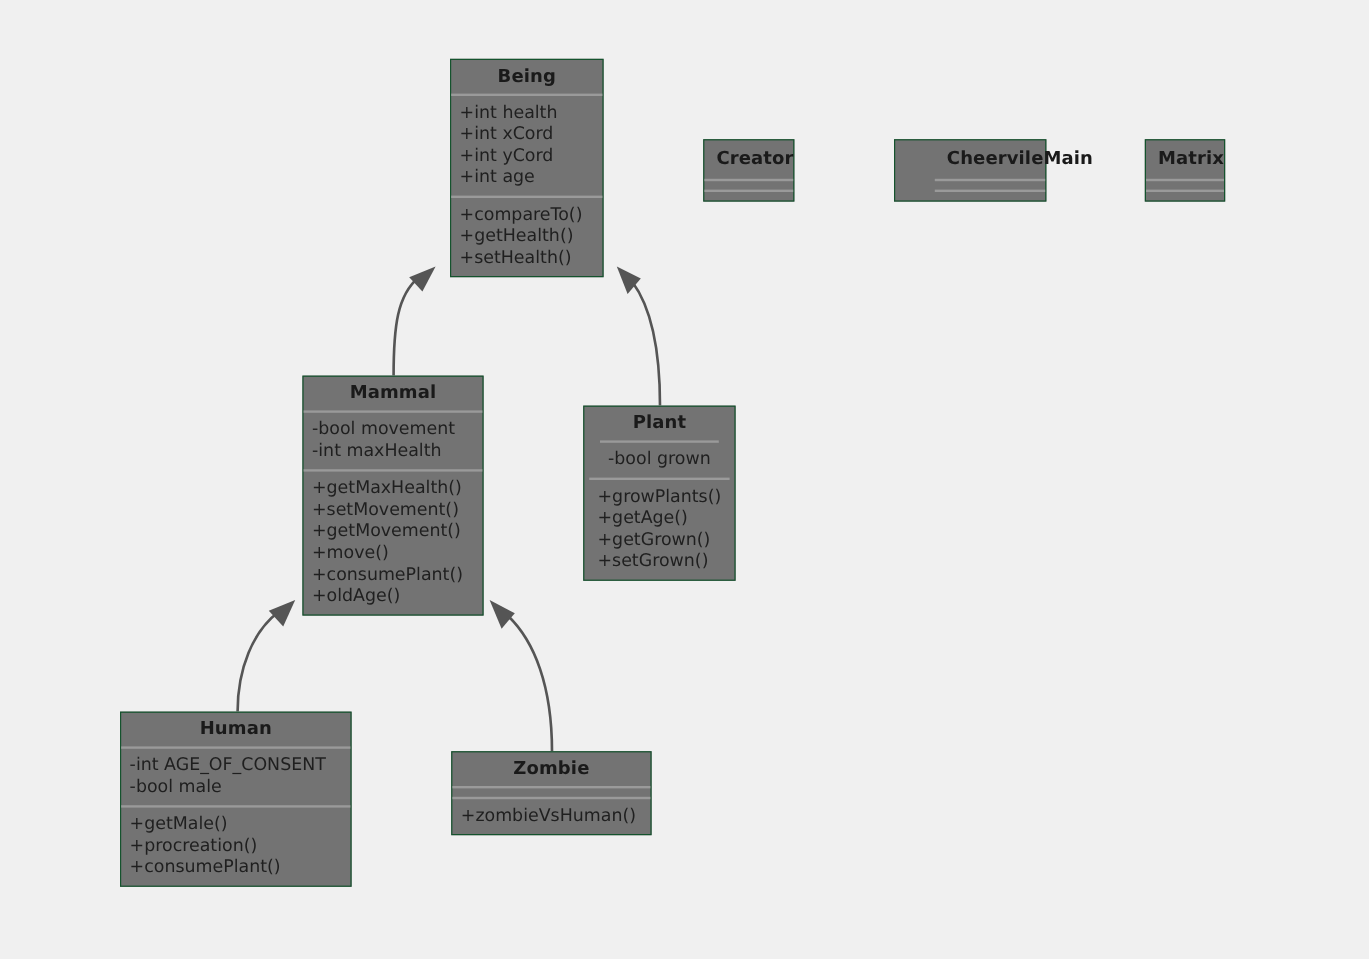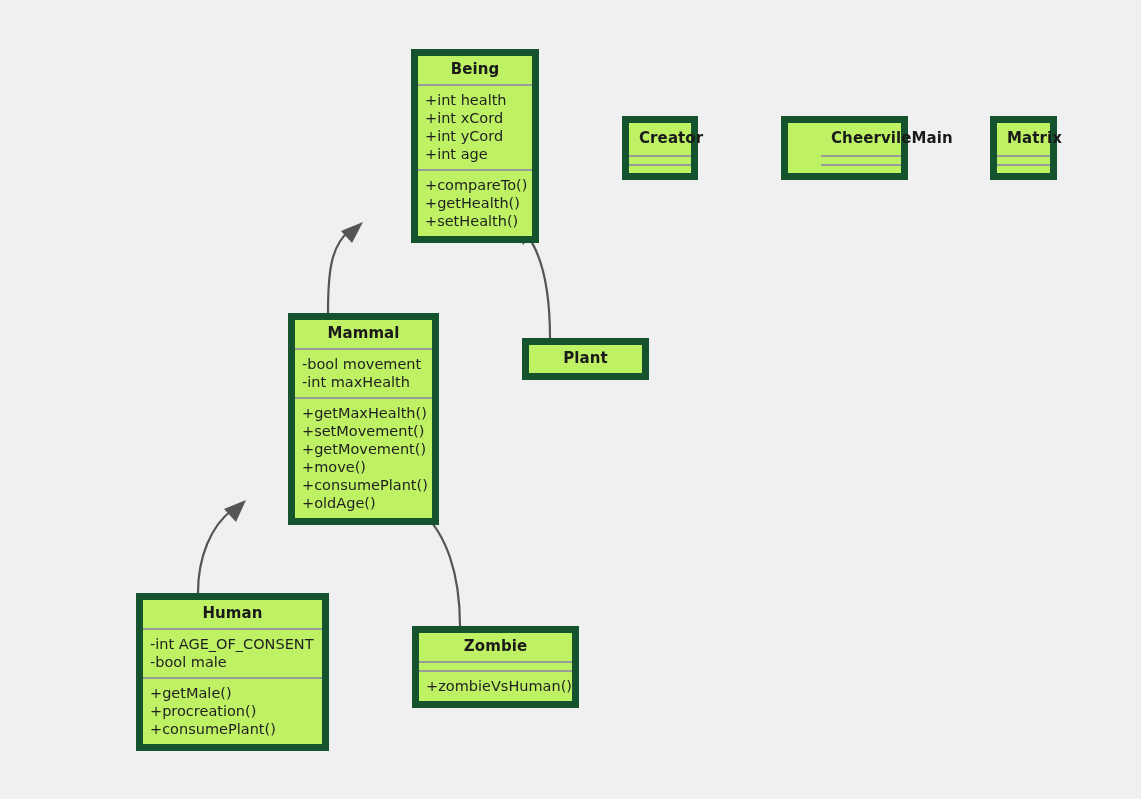--- a/index.html
+++ b/index.html
@@ -26,25 +26,24 @@
     position: absolute;
     left: 0;
     top: 0;
     width: 1141px;
     height: 799px;
     pointer-events: none;
   }
   .uml-class {
     position: absolute;
     box-sizing: border-box;
-    background: #bef264;
-    border: 7px solid #14532d;
+    background: #737373;
+    border: 1px solid #14532d;
     display: flex;
     flex-direction: column;
-    margin-left: 36px;
   }
   .class-title {
     text-align: center;
     font-weight: bold;
     font-size: 15px;
     color: #1a1a1a;
     padding: 6px 6px 7px 6px;
     line-height: 1.0;
     letter-spacing: 0.1px;
   }
@@ -138,20 +137,29 @@
       <div class="member">+setMovement()</div>
       <div class="member">+getMovement()</div>
       <div class="member">+move()</div>
       <div class="member">+consumePlant()</div>
       <div class="member">+oldAge()</div>
     </div>
   </div>
 
   <div class="uml-class" style="left:486px; top:338px; width:127px;align-items:center;">
     <div class="class-title">Plant</div>
+    <div class="compartment">
+      <div class="member">-bool grown</div>
+    </div>
+    <div class="compartment">
+      <div class="member">+growPlants()</div>
+      <div class="member">+getAge()</div>
+      <div class="member">+getGrown()</div>
+      <div class="member">+setGrown()</div>
+    </div>
   </div>
 
   <div class="uml-class" style="left:100px; top:593px; width:193px;">
     <div class="class-title">Human</div>
     <div class="compartment">
       <div class="member">-int AGE_OF_CONSENT</div>
       <div class="member">-bool male</div>
     </div>
     <div class="compartment">
       <div class="member">+getMale()</div>

